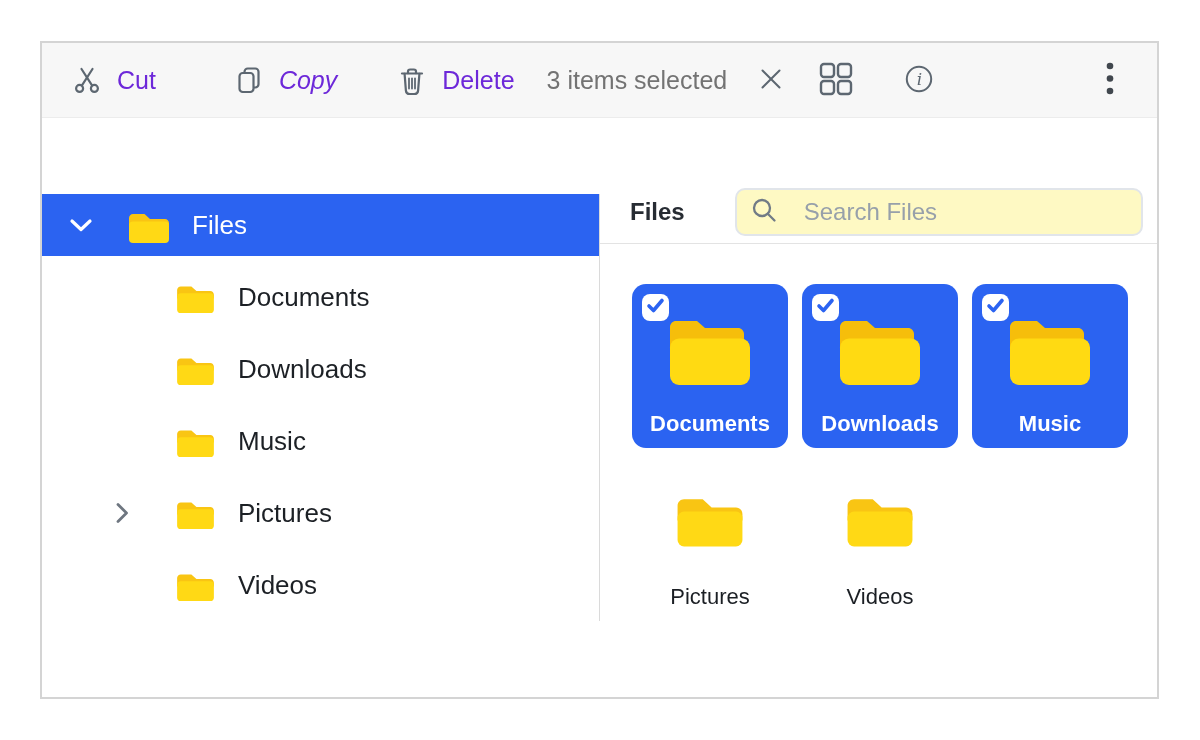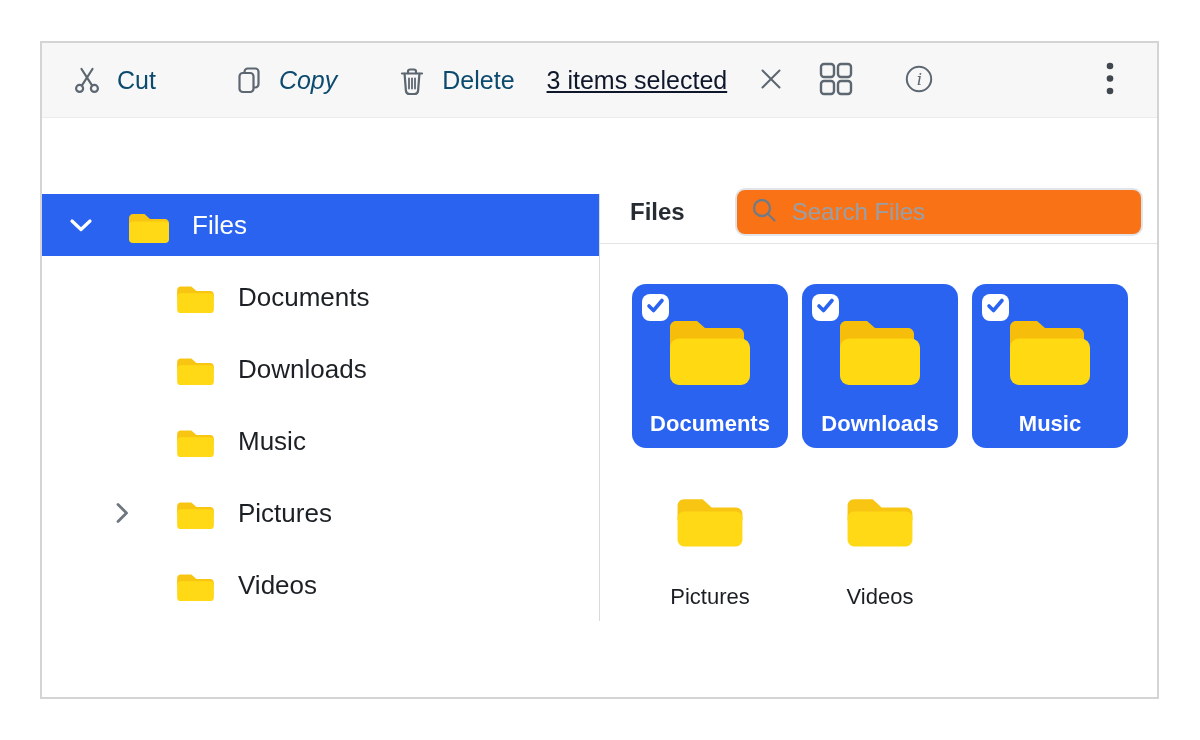--- a/index.html
+++ b/index.html
@@ -24,24 +24,24 @@
     width:1119px;height:658px;
     border:2px solid var(--window-border);
     background:#fff;display:flex;flex-direction:column;
   }
   
   .toolbar{
     flex:0 0 75px;height:75px;background:var(--toolbar-bg);
     border-bottom:1px solid #ececec;
     display:flex;align-items:center;padding:0 42px 0 30px;
   }
-  .tb-btn{display:flex;align-items:center;gap:15px;font-size:25px;color:#0c4a6e;cursor:pointer;background:none;border:none;padding:0;font-family:inherit;}
+  .tb-btn{display:flex;align-items:center;gap:15px;font-size:25px;color:#6d28d9;cursor:pointer;background:none;border:none;padding:0;font-family:inherit;}
   .tb-btn svg{display:block;}
   .gap-a{margin-right:78px;} .gap-b{margin-right:60px;font-style:italic;} .gap-c{margin-right:32px;}
-  .tb-status{font-size:25px;color:#0f172a;margin-right:30px;white-space:nowrap;text-decoration:underline;}
+  .tb-status{font-size:25px;color:#737373;margin-right:30px;white-space:nowrap;}
   .tb-icon{display:flex;align-items:center;justify-content:center;background:none;border:none;padding:0;cursor:pointer;}
   .gap-d{margin-right:34px;} .gap-e{margin-right:52px;}
   .tb-more{margin-left:auto;}
   
   .content{flex:1;display:flex;min-height:0;background:#fff;align-items:center;}
   
   .sidebar{width:558px;flex:0 0 558px;border-right:1px solid #dadada;}
   .root-row{
     height:62px;background:var(--accent);color:#fff;
     display:flex;align-items:center;font-size:26px;font-weight:500;cursor:pointer;
@@ -55,23 +55,23 @@
   .tree-row .folder{margin-left:41px;display:flex;}
   .tree-row .lbl{margin-left:22px;}
   
   .main{flex:1;display:flex;flex-direction:column;min-width:0;}
   .main-header{
     flex:0 0 62px;height:62px;display:flex;align-items:center;
     padding:0 14px 0 30px;border-bottom:1px solid #e3e3e3;
   }
   .main-title{font-size:24px;font-weight:700;color:#272c33;}
   .searchbox{
-    flex:1;margin-left:50px;height:48px;background:#f97316;
+    flex:1;margin-left:50px;height:48px;background:#fef9c3;
     border:2px solid #e1e5ea;border-radius:10px;
-    display:flex;align-items:center;padding:0 13px;gap:12px;
+    display:flex;align-items:center;padding:0 13px;gap:24px;
   }
   .searchbox input{
     flex:1;border:none;outline:none;background:transparent;
     font-size:24px;color:#1b1f24;font-family:inherit;min-width:0;
   }
   .searchbox input::placeholder{color:#97a0aa;}
   
   .grid{
     padding:40px 0 0 32px;
     display:grid;grid-template-columns:repeat(3,156px);

